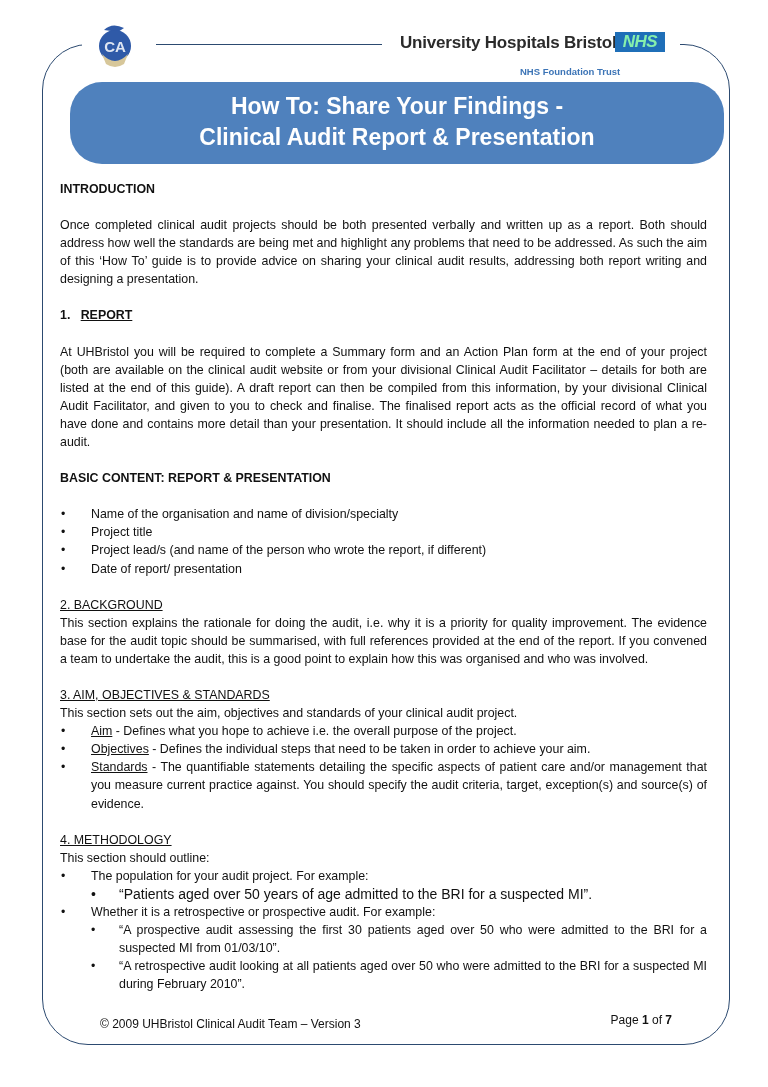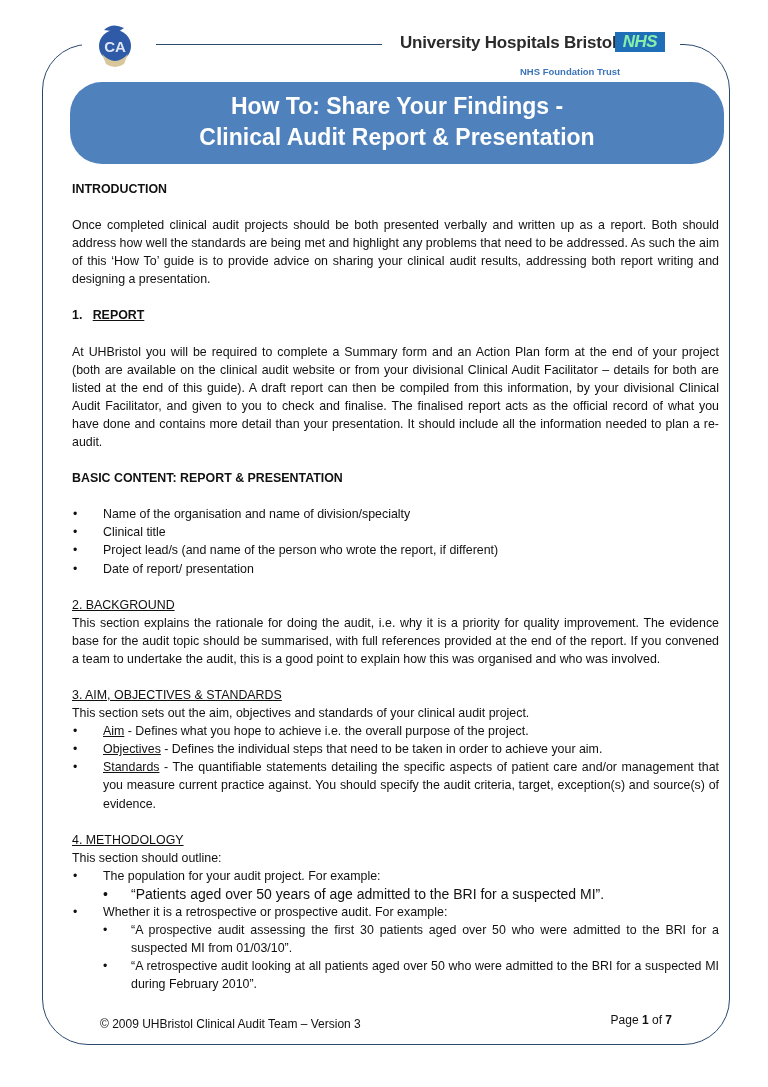--- a/index.html
+++ b/index.html
@@ -22,21 +22,21 @@
               text-align: center; letter-spacing: -0.5px; }
   .uhb .trust { position: absolute; left: 120px; top: 24px; font-size: 9.5px; color: #3c74b6;
                 font-weight: bold; white-space: nowrap; margin-top: 12px; }
 
   .title-box { position: absolute; left: 70px; top: 82px; width: 654px; height: 82px;
                background: #4f81bd; border-radius: 32px; color: #fff; text-align: center;
                font-weight: bold; font-size: 23px; line-height: 31px; padding-top: 9px; box-sizing: border-box; }
   .title-box div { white-space: nowrap; }
 
   .content { position: absolute; left: 60px; top: 180px; width: 647px; font-size: 12.4px;
-             line-height: 18.1px; margin-left: 12px; }
+             line-height: 18.1px; }
   .content p { margin: 0; text-align: justify; }
   .h { font-weight: bold; }
   .u { text-decoration: underline; }
   .sp { height: 18px; }
   ul { list-style: none; margin: 0; padding: 0; }
   li { position: relative; padding-left: 31px; text-align: justify; }
   li::before { content: "•"; position: absolute; left: 1px; top: 0; }
   ul.sub li { padding-left: 59px; }
   ul.sub li::before { left: 31px; }
   .bigger { font-size: 14px; }
@@ -81,21 +81,21 @@
   <p class="h"><span>1.</span>&nbsp;&nbsp;&nbsp;<span class="u">REPORT</span></p>
   <div class="sp"></div>
   <p>At UHBristol you will be required to complete a Summary form and an Action Plan form at the end of your project (both are available on the clinical audit website or from your divisional Clinical Audit Facilitator – details for both are listed at the end of this guide). A draft report can then be compiled from this information, by your divisional Clinical Audit Facilitator, and given to you to check and finalise. The finalised report acts as the official record of what you have done and contains more detail than your presentation. It should include all the information needed to plan a re-audit.</p>
   <div class="sp"></div>
 
   <p class="h">BASIC CONTENT: REPORT &amp; PRESENTATION</p>
   <div class="sp"></div>
 
   <ul>
     <li>Name of the organisation and name of division/specialty</li>
-    <li>Clinical title</li>
+    <li>Project title</li>
     <li>Project lead/s (and name of the person who wrote the report, if different)</li>
     <li>Date of report/ presentation</li>
   </ul>
   <div class="sp"></div>
 
   <p class="u">2. BACKGROUND</p>
   <p>This section explains the rationale for doing the audit, i.e. why it is a priority for quality improvement. The evidence base for the audit topic should be summarised, with full references provided at the end of the report.  If you convened a team to undertake the audit, this is a good point to explain how this was organised and who was involved.</p>
   <div class="sp"></div>
 
   <p class="u">3. AIM, OBJECTIVES &amp; STANDARDS</p>

